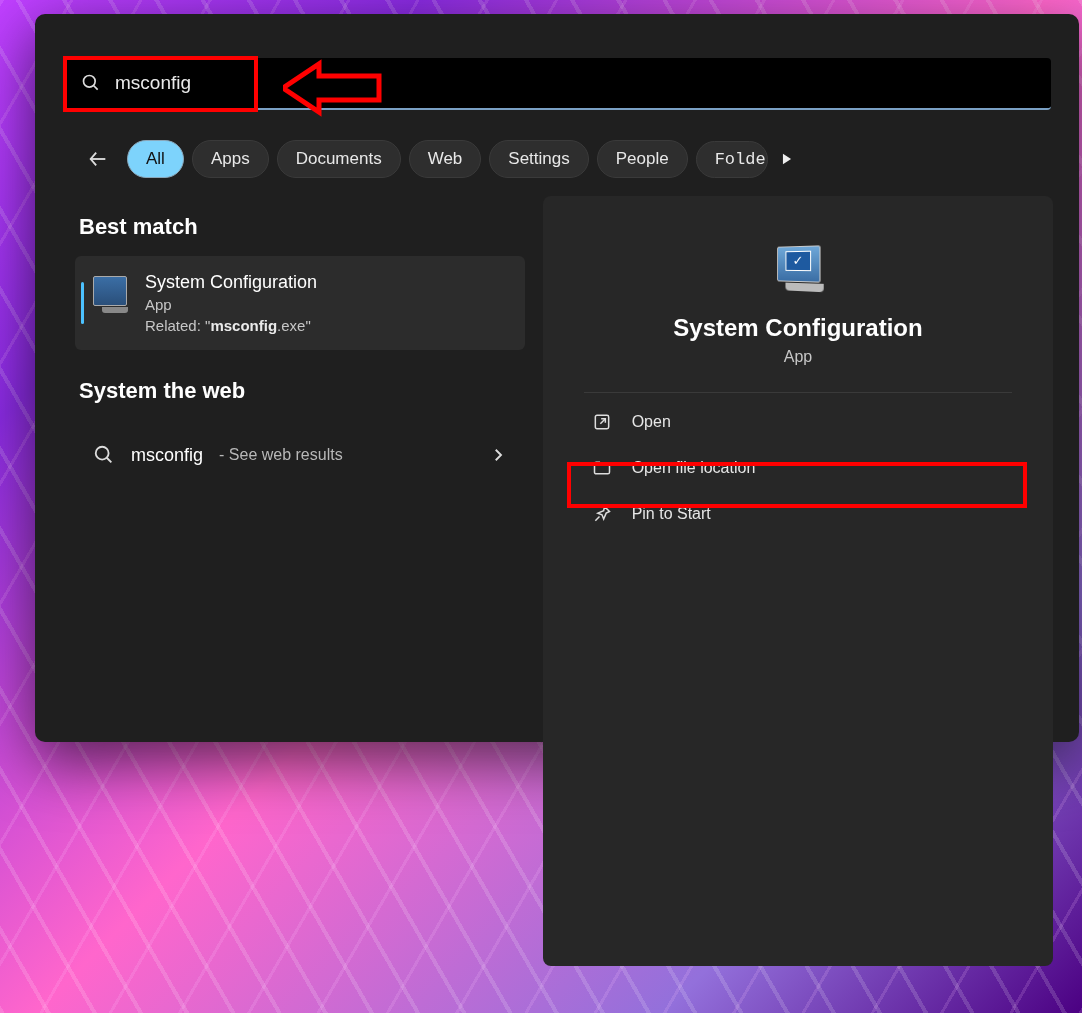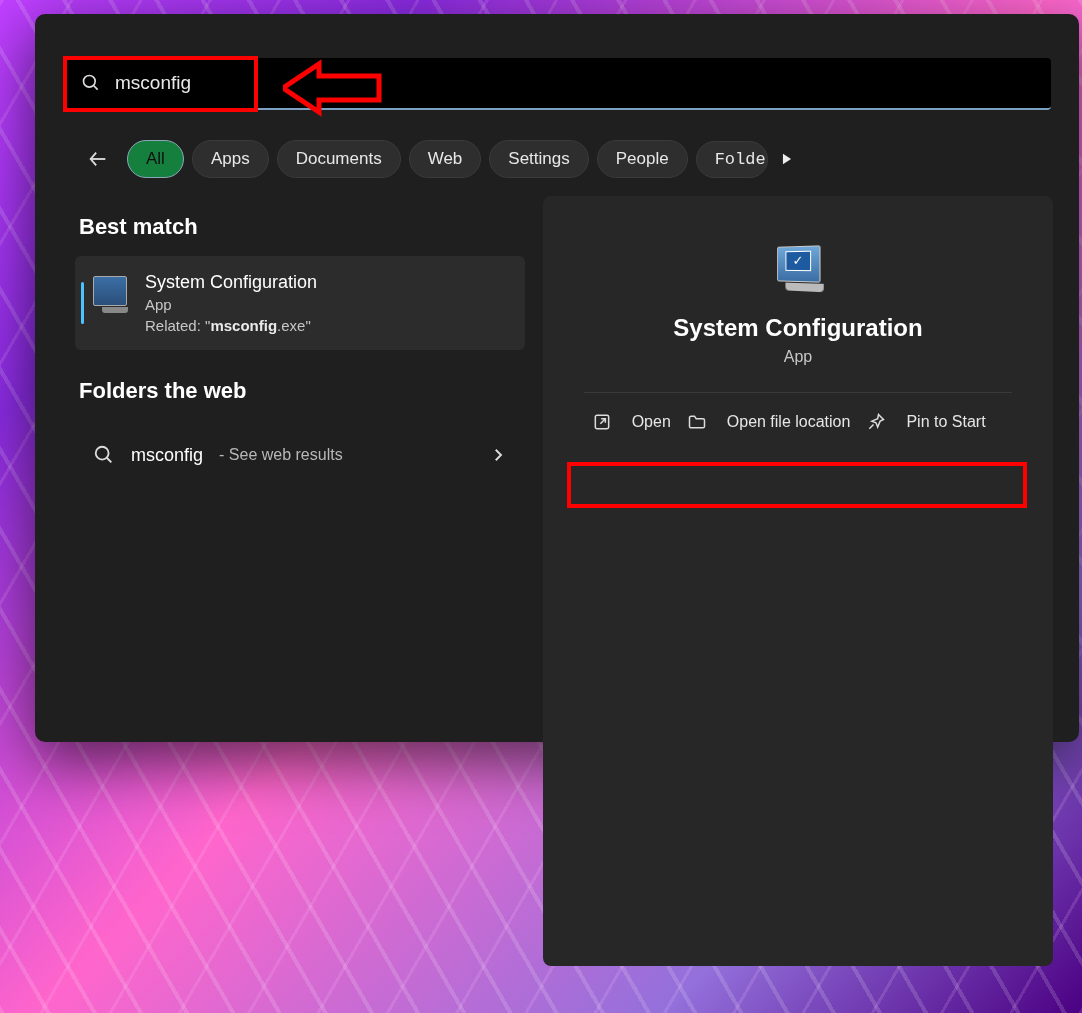--- a/index.html
+++ b/index.html
@@ -92,21 +92,21 @@
   .chip {
     padding: 8px 18px;
     border-radius: 22px;
     background: #2e2e2e;
     font-size: 17px;
     color: #e8e8e8;
     cursor: pointer;
     white-space:nowrap;
     border:1px solid #3a3a3a;
   }
-  .chip.active { background: #15803d; color: #111; border-color:#8aa7ba;}
+  .chip.active { background: #7dd3fc; color: #111; border-color:#8aa7ba;}
   .chip.cut { overflow:hidden; max-width:72px;font-family:Liberation Mono, monospace; }
   .tabs-right {
     margin-left:auto;
     display:flex;
     align-items:center;
     gap:22px;
   }
   .rewards { display:flex; align-items:center; gap:6px; font-size:17px; }
   .avatar {
     width:30px;height:30px;border-radius:50%;
@@ -214,21 +214,21 @@
   }
   .bigicon::after{
     content:"";
     position:absolute;
     left:8px;right:-4px;bottom:-10px;height:8px;
     background:#bbb;border-radius:0 0 4px 4px;
   }
   .ptitle{font-size:24px;font-weight:600;color:#fff;text-align:center;}
   .psub{font-size:16px;color:#c7c7c7;margin-top:6px;}
   .sep{width:92%;height:1px;background:#3a3a3a;margin:26px 0 6px;}
-  .actions{width:92%;display:flex;flex-direction:row;}
+  .actions{width:92%;display:flex;flex-direction:column;}
   .action{
     display:flex;align-items:center;gap:20px;
     padding:13px 8px;font-size:16px;color:#e6e6e6;cursor:pointer;
     border-radius:3px;
   }
   .action svg{flex:none;}
   .open-highlight{
     position:absolute;
     left:24px; top:266px;
     width:460px; height:46px;
@@ -286,21 +286,21 @@
       <div class="icon-sc"></div>
       <div>
         <div class="rtitle">System Configuration</div>
         <div class="rsub">App</div>
         <div class="rrelated">
           <span>Related: "</span><b>msconfig</b><span>.exe"</span>
         </div>
       </div>
     </div>
 
-    <div class="sect-title" style="margin-top:28px;">Folders the web</div>
+    <div class="sect-title" style="margin-top:28px;">System the web</div>
 
     <div class="webrow">
       <svg width="22" height="22" viewBox="0 0 24 24" fill="none" stroke="#ddd" stroke-width="2">
         <circle cx="10" cy="10" r="7"></circle>
           <line x1="20" y1="20" x2="15" y2="15"></line>
       </svg>
       <span class="label">msconfig</span>
       <span class="sublabel"> - See web results</span>
       <svg class="chev" width="18" height="18" viewBox="0 0 24 24" fill="none" stroke="#ddd" stroke-width="2.5">
           <polyline points="9,5 16,12 9,19"></polyline>

